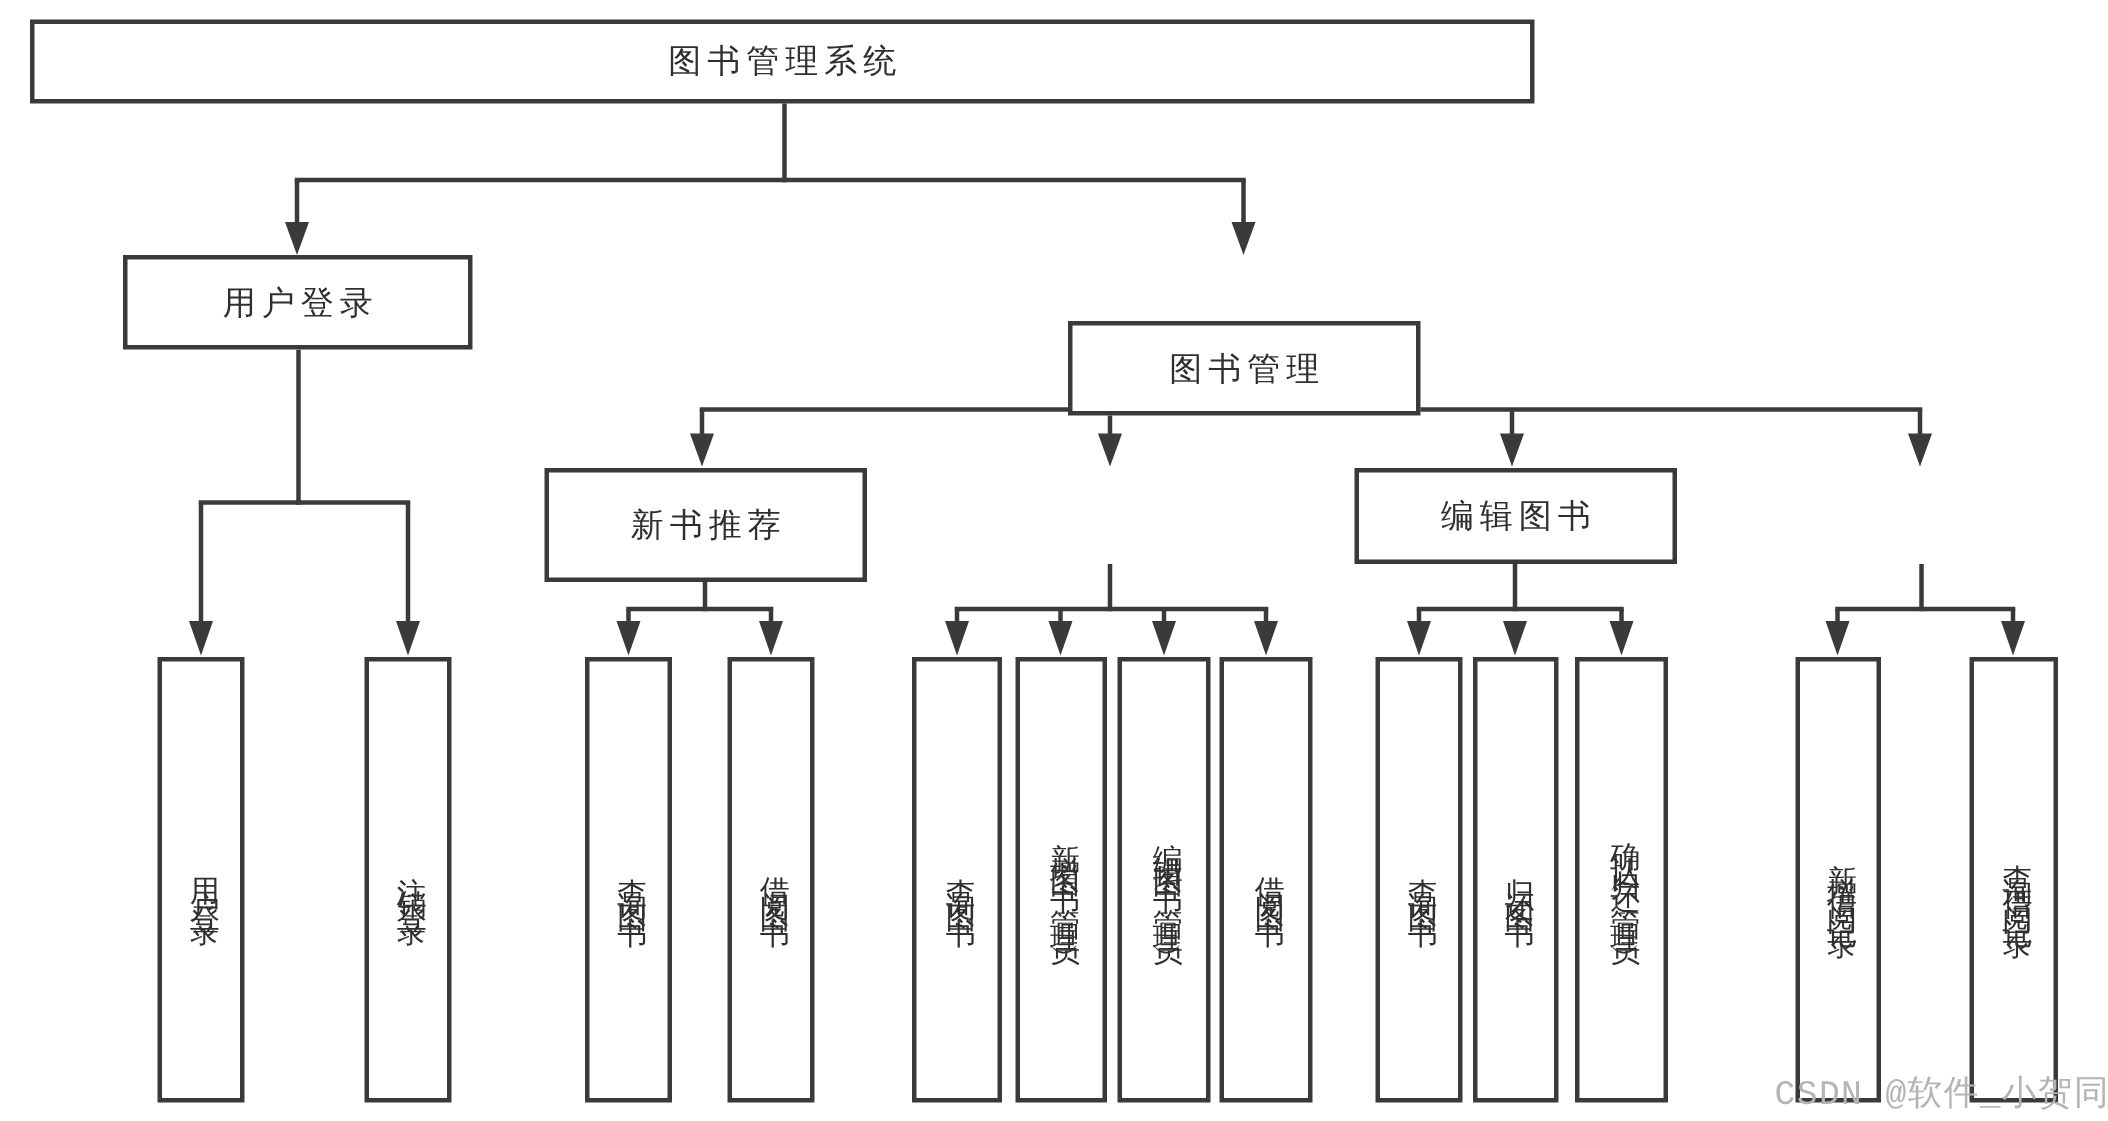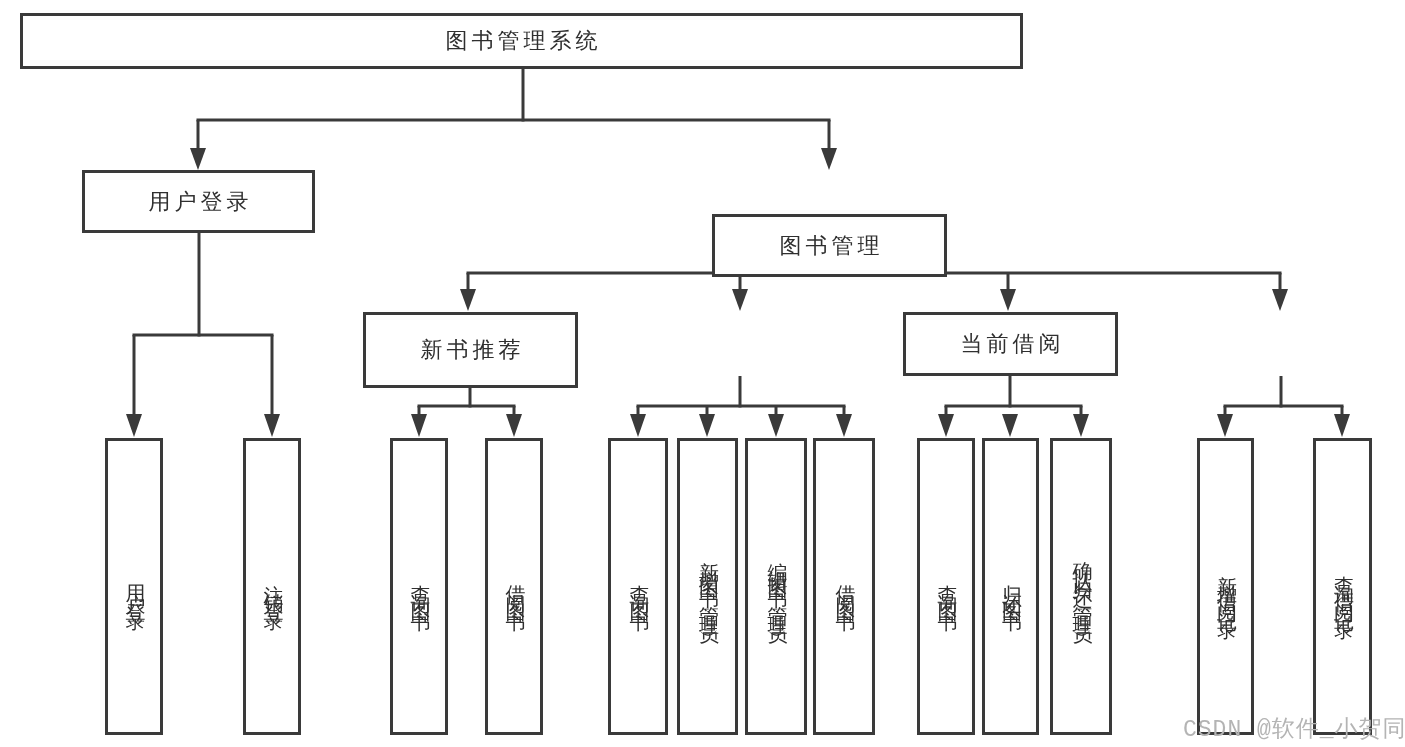--- a/index.html
+++ b/index.html
@@ -142,21 +142,21 @@
       <polygon points="1334,414 1350,414 1342,437"></polygon>
     </g>
   </svg>
 
   <div class="node" id="n-root">图书管理系统</div>
 
   <div class="node" id="n-l2-0">用户登录</div>
   <div class="node" id="n-l2-1">图书管理</div>
 
   <div class="node" id="n-l3-0">新书推荐</div>
-  <div class="node" id="n-l3-2">当前借阅</div>
+  <div class="node" id="n-l3-2">编辑图书</div>
 
   <div class="node leaf" id="n-lf-0">用户登录</div>
   <div class="node leaf" id="n-lf-1">注销登录</div>
   <div class="node leaf" id="n-lf-2">查询图书</div>
   <div class="node leaf" id="n-lf-3">借阅图书</div>
   <div class="node leaf" id="n-lf-4">查询图书</div>
   <div class="node leaf" id="n-lf-5">新增图书（管理员）</div>
   <div class="node leaf" id="n-lf-6">编辑图书（管理员）</div>
   <div class="node leaf" id="n-lf-7">借阅图书</div>
   <div class="node leaf" id="n-lf-8">查询图书</div>

